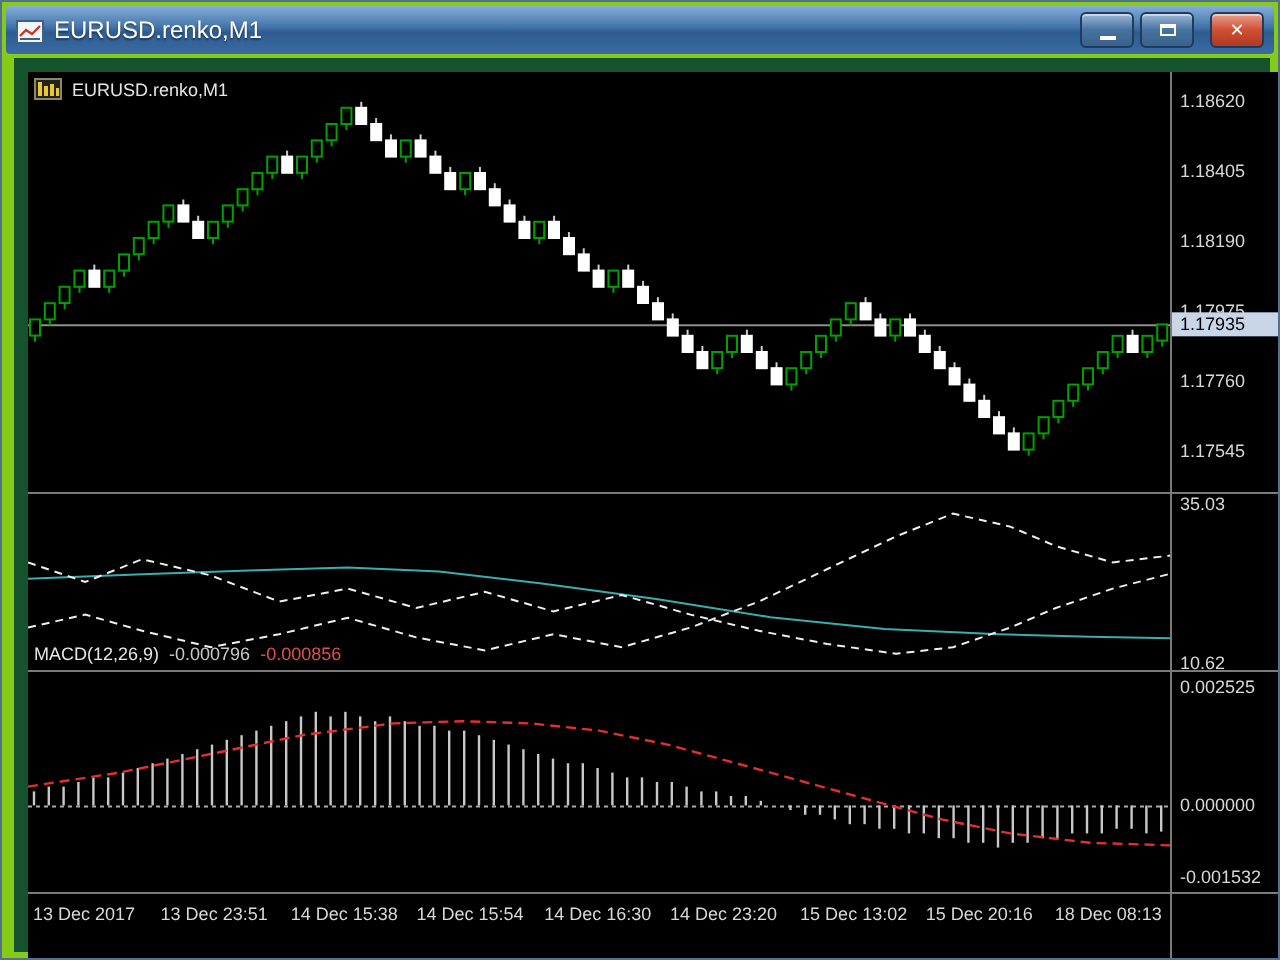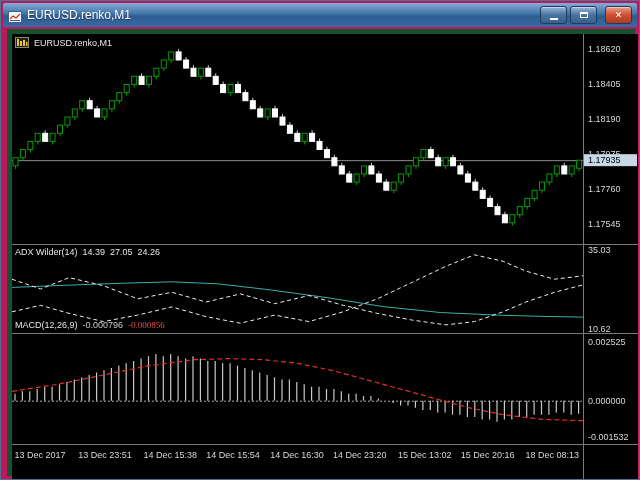--- a/index.html
+++ b/index.html
@@ -1,18 +1,18 @@
 <!DOCTYPE html>
 <html><head>
 <meta charset="utf-8">
 <style>
   html,body{margin:0;padding:0;background:#6f6f6f;}
   .window{
     position:relative;width:640px;height:480px;box-sizing:border-box;
-    background:#be185d;border:1px solid #54708e;overflow:hidden;
+    background:#84cc16;border:1px solid #54708e;overflow:hidden;
     font-family:"Liberation Sans",sans-serif;
   }
   .titlebar{
     position:absolute;top:2px;left:2px;right:2px;height:24px;
     background:linear-gradient(#86add8,#4173a8 45%,#2e5c8f 55%,#3a6ba3);
     display:flex;align-items:center;padding:0 5px;border-radius:2px;
   }
   .app-icon{width:14px;height:12px;display:inline-block;margin-right:5px;}
   .title{color:#ffffff;font-size:12px;flex:1;white-space:nowrap;text-shadow:0 1px 1px rgba(0,0,0,.45);}
   .winbtns{display:flex;align-items:center;}
@@ -21,29 +21,29 @@
     display:flex;align-items:center;justify-content:center;
     color:#fff;font-size:9px;line-height:9px;border:1px solid #1e3c5c;
     box-shadow:inset 0 1px 0 rgba(255,255,255,.45);cursor:default;
   }
   .winbtn.min,.winbtn.max{background:linear-gradient(#9cb8d8,#47729f 50%,#3a618c);}
   .winbtn.close{background:linear-gradient(#e8a08e,#cf4f33 50%,#b03a22);margin-left:8px;}
   .glyph-min{width:8px;height:2px;background:#ffffff;margin-top:8px;}
   .glyph-max{width:8px;height:6px;border:1px solid #ffffff;border-top-width:2px;box-sizing:border-box;}
   .client{
     position:absolute;left:6px;top:28px;width:628px;height:447px;
-    border:5px solid #14532d;box-sizing:border-box;background:#000;
+    border:7px solid #14532d;box-sizing:border-box;background:#000;
   }
   .client svg{display:block;}
   .pane-label{
     position:absolute;left:3px;color:#e6e6e6;font-size:9px;
     display:flex;gap:5px;align-items:center;pointer-events:none;white-space:nowrap;
   }
   .pane-label .silver{color:#c8c8c8;}
-  .pane-label .red{color:#e05050;font-family:Liberation Serif, serif;}
+  .pane-label .red{color:#e05050;}
   .mini-icon{width:14px;height:11px;display:inline-block;}
 </style>
 </head>
 <body>
 
 <div class="window">
 
   <div class="titlebar">
     <span class="app-icon">
       <svg width="14" height="12" viewBox="0 0 14 12">
@@ -352,26 +352,20 @@
           <rect x="0.5" y="0.5" width="13" height="10" fill="#23211a" stroke="#8a8a6a"></rect>
           <rect x="2" y="2" width="2" height="7" fill="#e8c830"></rect>
           <rect x="5" y="4" width="2" height="5" fill="#e8c830"></rect>
           <rect x="8" y="3" width="2" height="6" fill="#e8c830"></rect>
           <rect x="11" y="5" width="1.5" height="4" fill="#e8c830"></rect>
         </svg>
       </span>
       <span>EURUSD.renko,M1</span>
     </div>
 
-    <div class="pane-label" style="top:213px">
-      <span>ADX Wilder(14)</span>
-      <span>14.39</span>
-      <span>27.05</span>
-      <span>24.26</span>
-    </div>
 
     <div class="pane-label" style="top:286px">
       <span>MACD(12,26,9)</span>
       <span class="silver">-0.000796</span>
       <span class="red">-0.000856</span>
     </div>
   </div>
 
 </div>
 

